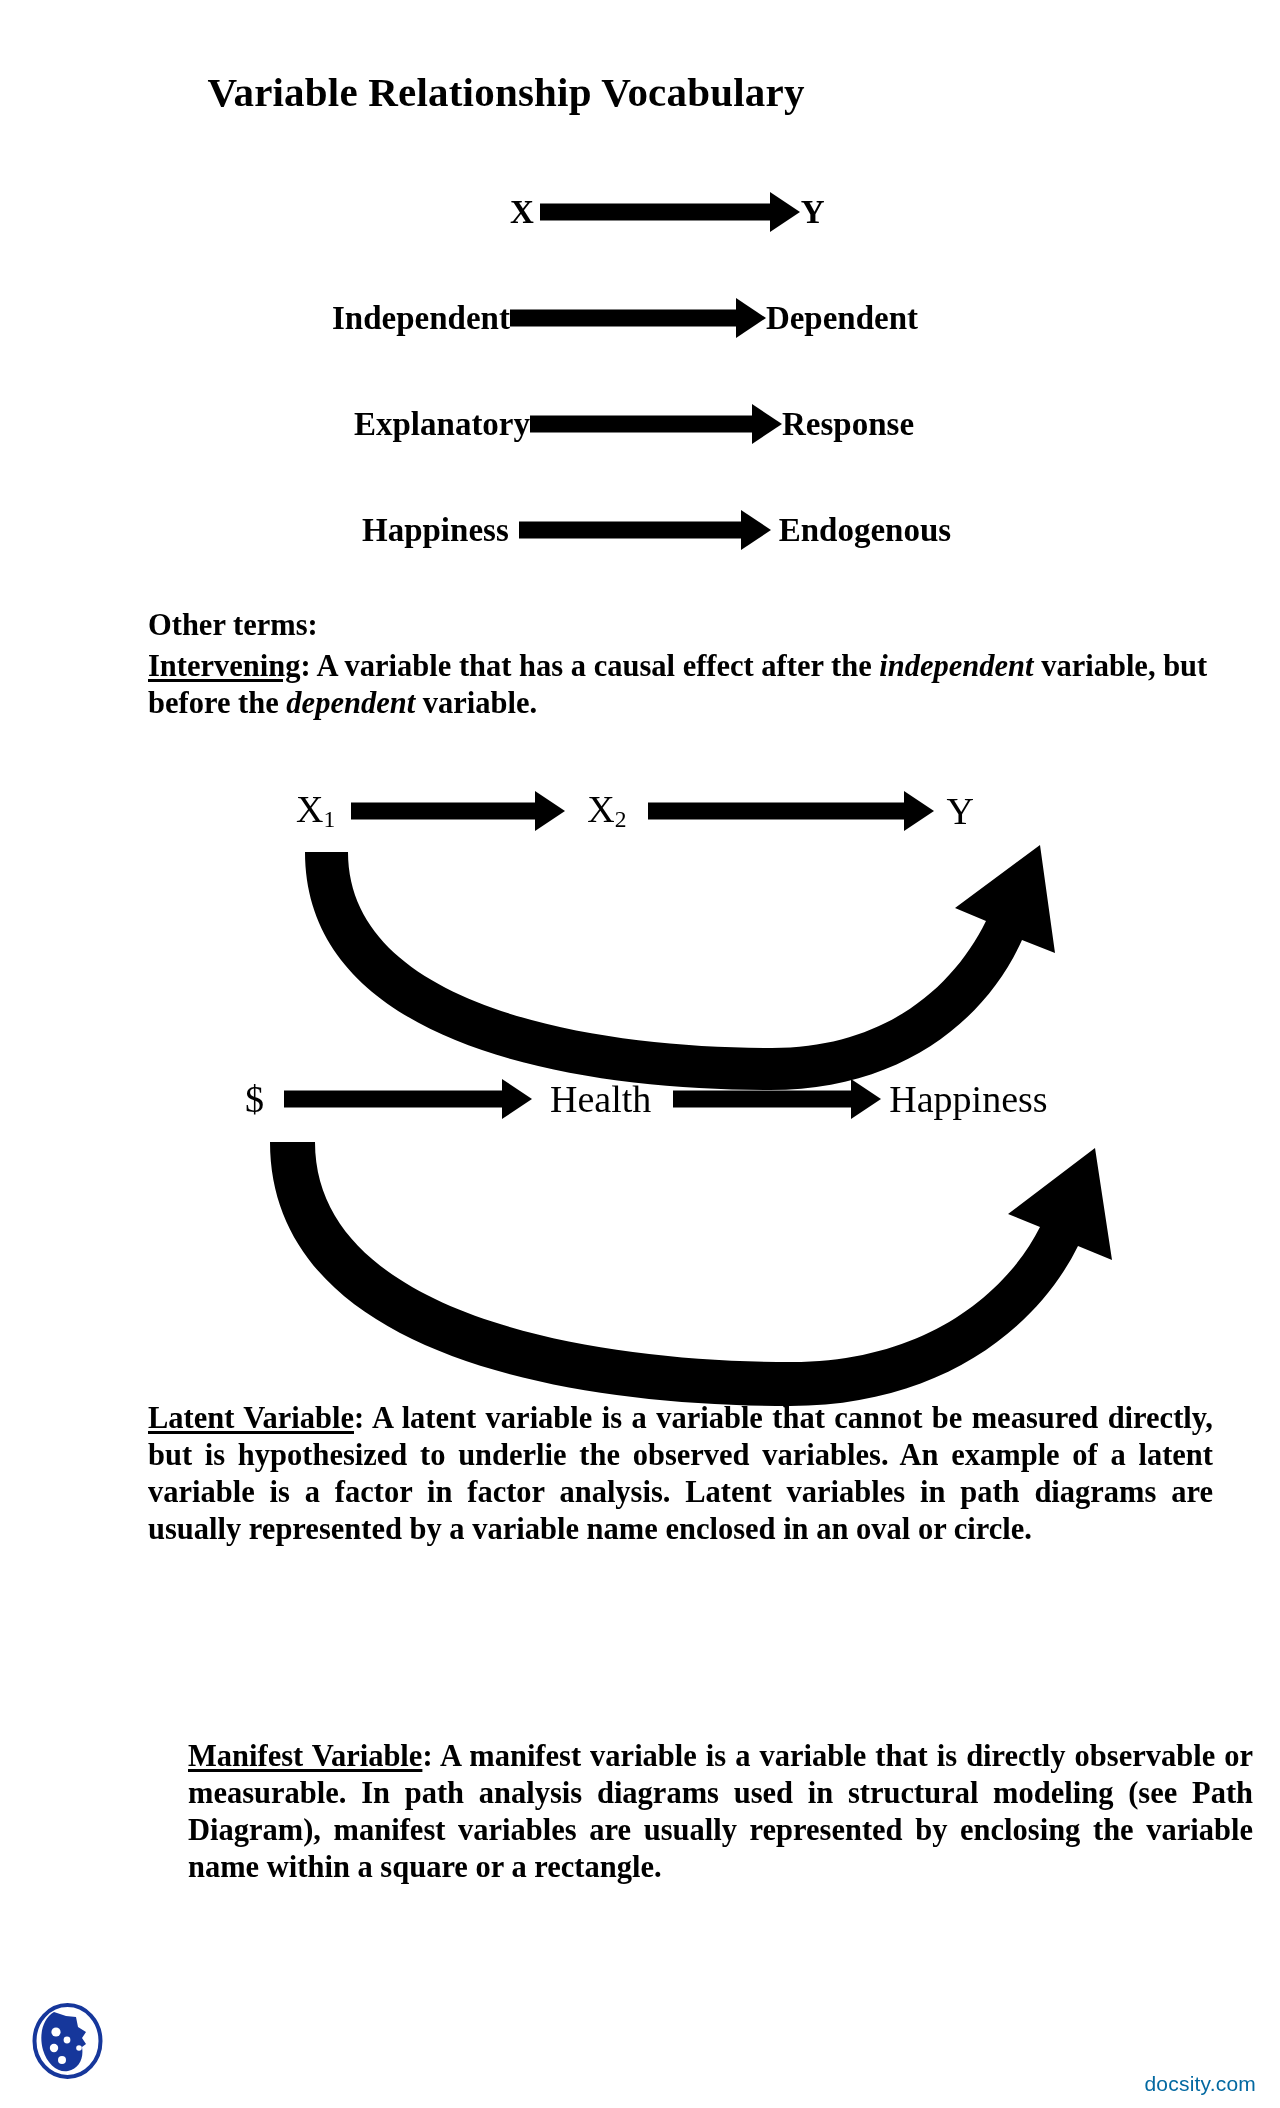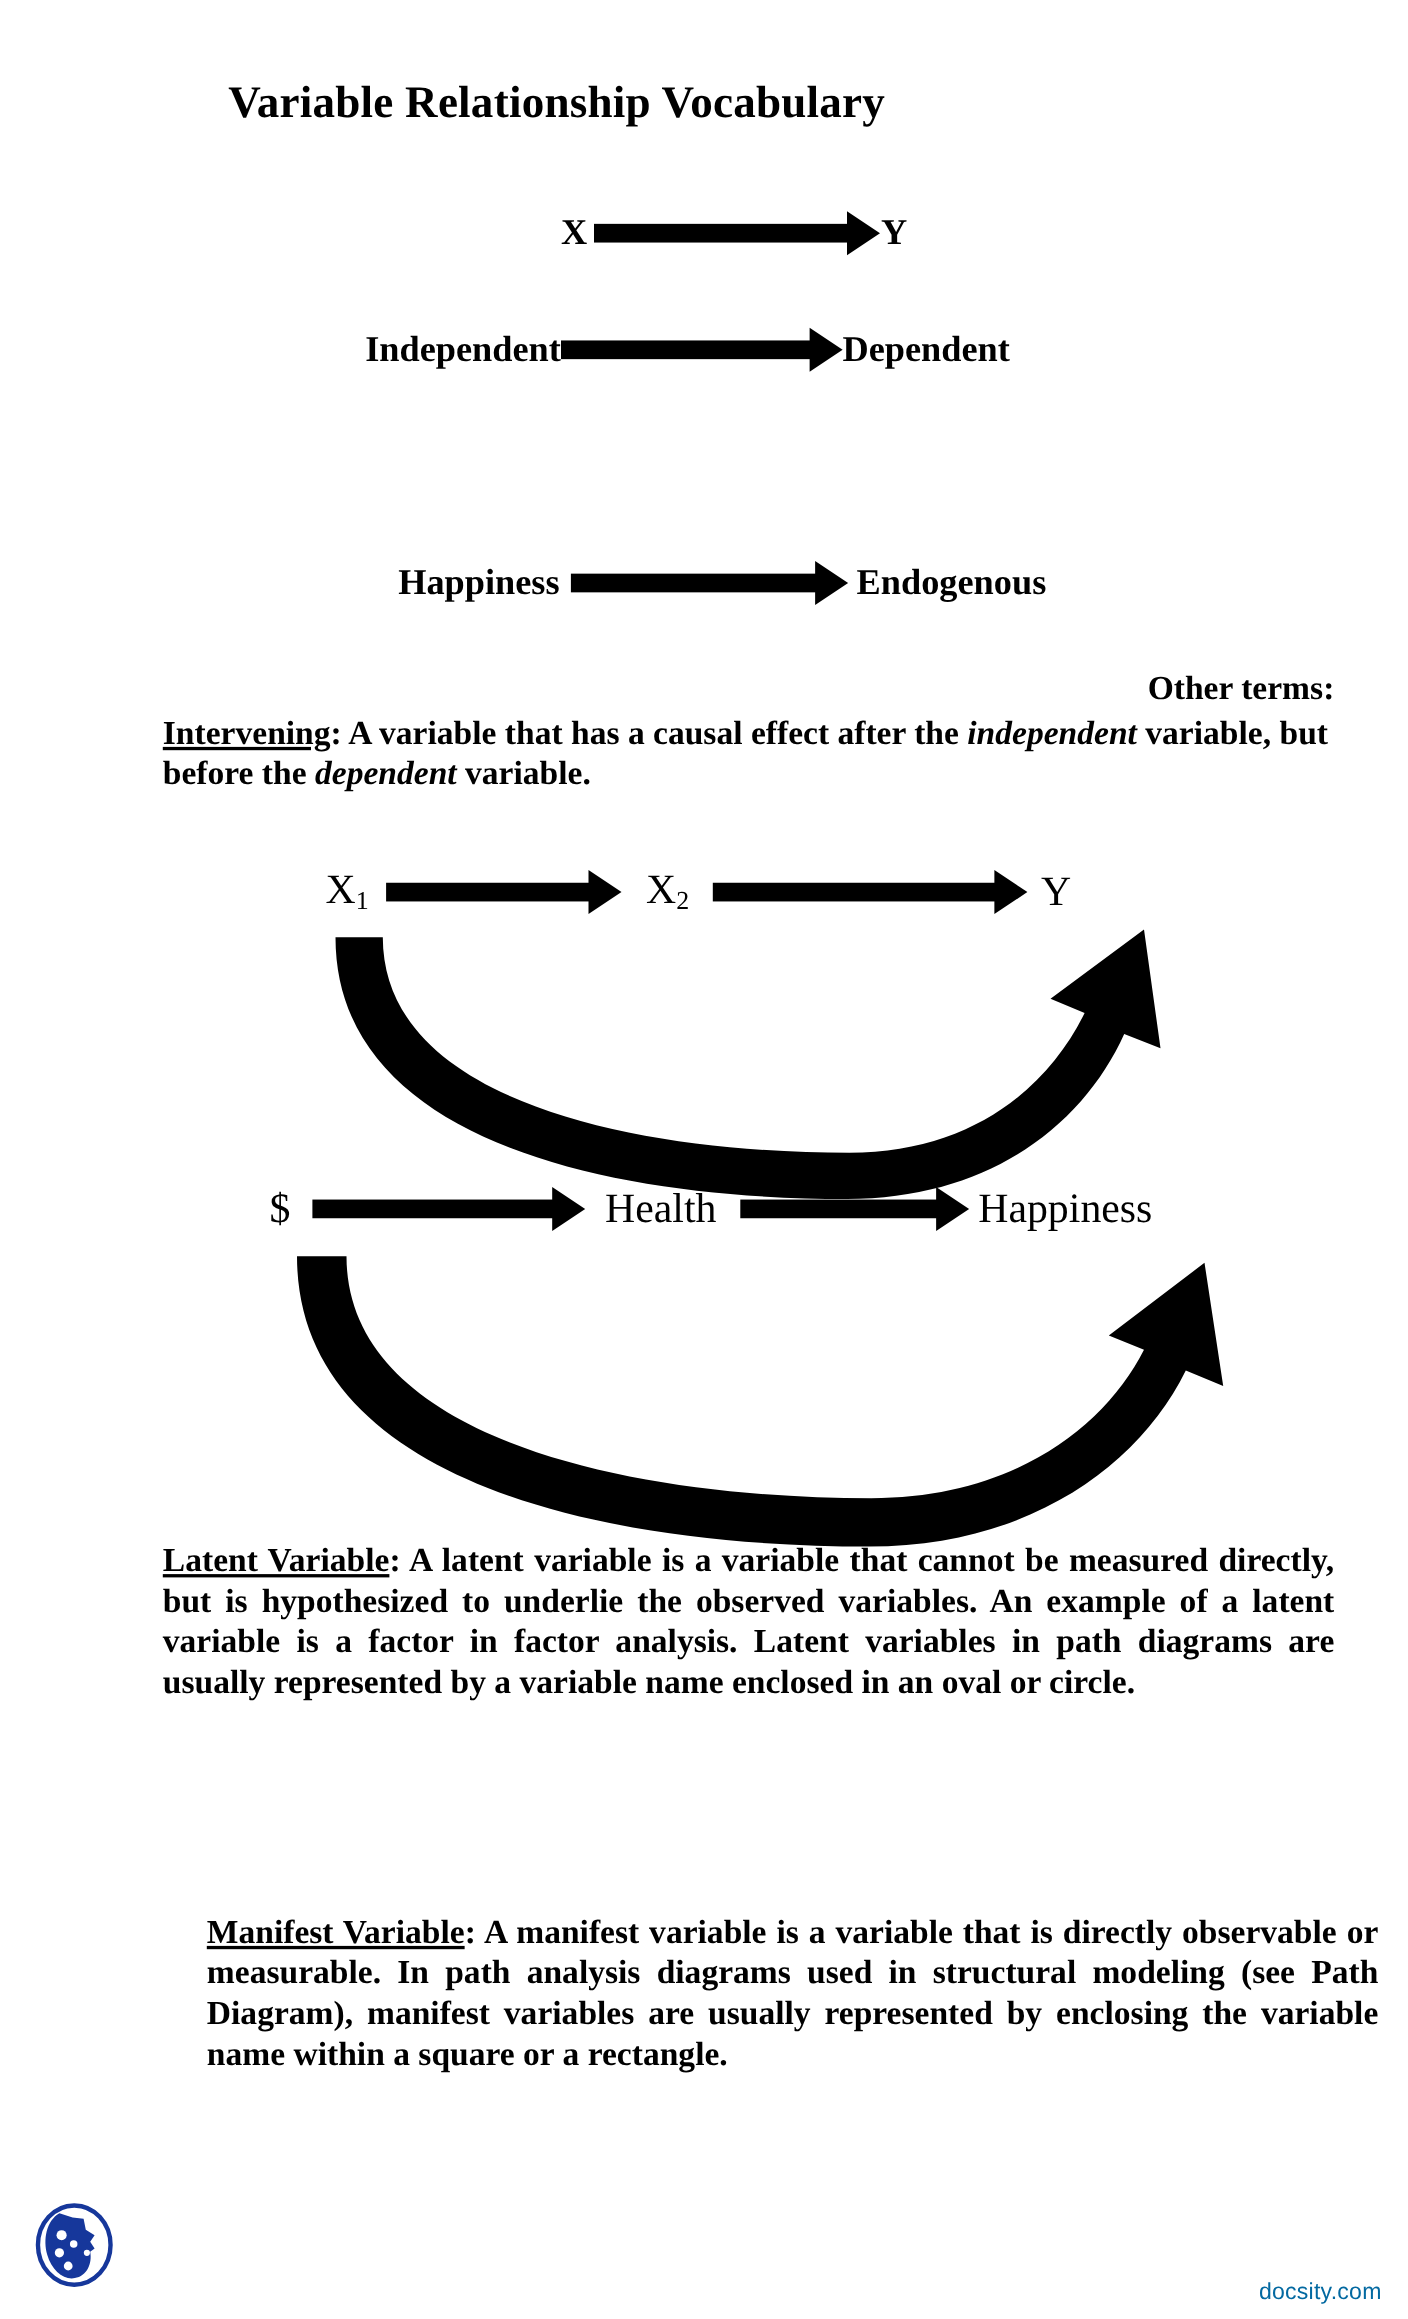--- a/index.html
+++ b/index.html
@@ -159,31 +159,39 @@
 
   <div class="pair-row" style="left:332px; top:288px;">
     <span class="pair-label">Independent</span>
     <span class="arrow" style="width:256px;height:42px;margin-left:0px;">
       <span class="shaft" style="width:228px;"></span>
       <span class="head"></span>
     </span>
     <span class="pair-label" style="margin-left:0px;">Dependent</span>
   </div>
 
+  <div class="pair-row" style="left:354px; top:394px;">
+    <span class="pair-label">Explanatory</span>
+    <span class="arrow" style="width:252px;height:42px;margin-left:0px;">
+      <span class="shaft" style="width:224px;"></span>
+      <span class="head"></span>
+    </span>
+    <span class="pair-label" style="margin-left:0px;">Response</span>
+  </div>
 
   <div class="pair-row" style="left:362px; top:500px;">
     <span class="pair-label">Happiness</span>
     <span class="arrow" style="width:252px;height:42px;margin-left:10px;">
       <span class="shaft" style="width:224px;"></span>
       <span class="head"></span>
     </span>
     <span class="pair-label" style="margin-left:8px;">Endogenous</span>
   </div>
 
-  <div class="body-block" style="top:607px;text-align:right;">
+  <div class="body-block" style="top:607px;">
     <span>Other terms:</span>
   </div>
 
   <div class="body-block" style="top:648px;">
     <span class="u">Intervening</span><span>: </span><span>A variable that has a causal effect after the </span><span class="it">independent</span><span> variable, but before the </span><span class="it">dependent</span><span> variable.</span>
   </div>
 
   <div class="diagram" style="top:790px; height:340px;">
 
     <svg class="curve-svg" width="1280" height="340" viewBox="0 0 1280 340" aria-hidden="true">

